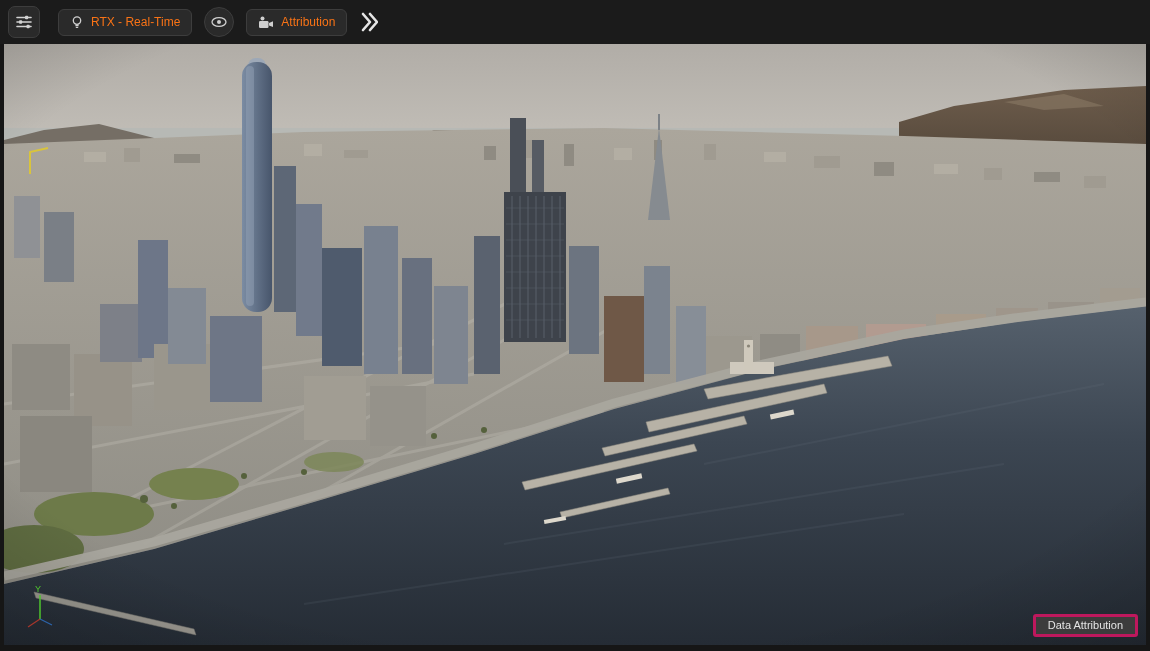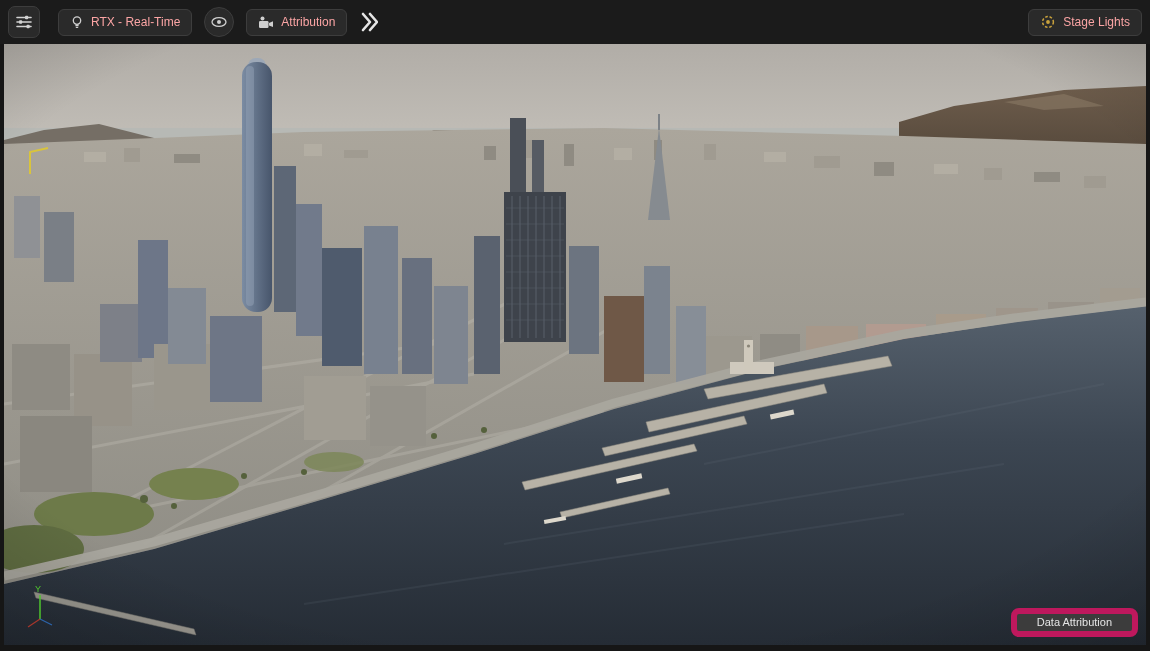--- a/index.html
+++ b/index.html
@@ -9,36 +9,36 @@
     box-sizing:border-box;
   }
   
   .toolbar{
     position:absolute;top:0;left:0;right:0;height:44px;background:#1b1b1b;
     display:flex;align-items:center;padding:0 8px;gap:12px;z-index:5;
   }
   .tb-btn{
     display:inline-flex;align-items:center;gap:7px;height:27px;padding:0 11px;
     background:#2a2a2a;border:1px solid #3d3d3d;border-radius:6px;
-    color:#fca5a5;font-size:12px;font-family:inherit;cursor:default;white-space:nowrap;
+    color:#f97316;font-size:12px;font-family:inherit;cursor:default;white-space:nowrap;
   }
   .tb-square{width:32px;height:32px;padding:0;justify-content:center;border-radius:7px;}
   .tb-round{width:30px;height:30px;padding:0;justify-content:center;border-radius:50%;}
   .tb-plain{background:transparent;border:none;padding:0 2px;}
   .tb-right{margin-left:auto;}
   
   .viewport{
     position:absolute;top:44px;left:4px;right:4px;bottom:6px;overflow:hidden;
     background:#b4b0aa;
   }
   .scene{display:block;width:100%;height:100%;}
   .gizmo{position:absolute;left:14px;bottom:14px;width:44px;height:48px;}
   .attribution{
-    position:absolute;right:8px;bottom:8px;background:#3c3c3c;border:6px solid #be185d;
-    border-radius:8px;color:#e4e4e4;font-size:11px;padding:3px 20px;line-height:1;
+    position:absolute;right:8px;bottom:8px;background:#3c3c3c;border:3px solid #be185d;
+    border-radius:3px;color:#e4e4e4;font-size:11px;padding:3px 12px;line-height:1;
   }
 </style>
 </head>
 <body>
 
 <div class="app">
 
   <div class="toolbar">
 
     <button class="tb-btn tb-square">
@@ -83,27 +83,20 @@
 
     <button class="tb-btn tb-plain">
       <svg width="17" height="22" viewBox="0 0 17 22">
         <g stroke="#e6e6e6" stroke-width="2.6" fill="none" stroke-linejoin="round" stroke-linecap="round">
           <polyline points="2,3 9,11 2,19"></polyline>
           <polyline points="9,3 16,11 9,19"></polyline>
         </g>
       </svg>
     </button>
 
-    <button class="tb-btn tb-right">
-      <svg width="16" height="16" viewBox="0 0 16 16">
-        <circle cx="8" cy="8" r="5.4" fill="none" stroke="#c9a23c" stroke-width="1.5" stroke-dasharray="2.6 1.8"></circle>
-        <circle cx="8" cy="8" r="1.9" fill="#c9a23c"></circle>
-      </svg>
-      <span>Stage Lights</span>
-    </button>
   </div>
 
   <div class="viewport">
     <svg class="scene" viewBox="0 0 1142 601" preserveAspectRatio="none">
       <defs>
         <linearGradient id="g-sky" x1="0" y1="0" x2="0" y2="1">
           <stop offset="0" stop-color="#b1ada7"></stop>
             <stop offset="1" stop-color="#c9c5be"></stop>
         </linearGradient>
         <linearGradient id="g-land" gradientUnits="userSpaceOnUse" x1="0" y1="84" x2="0" y2="540">

